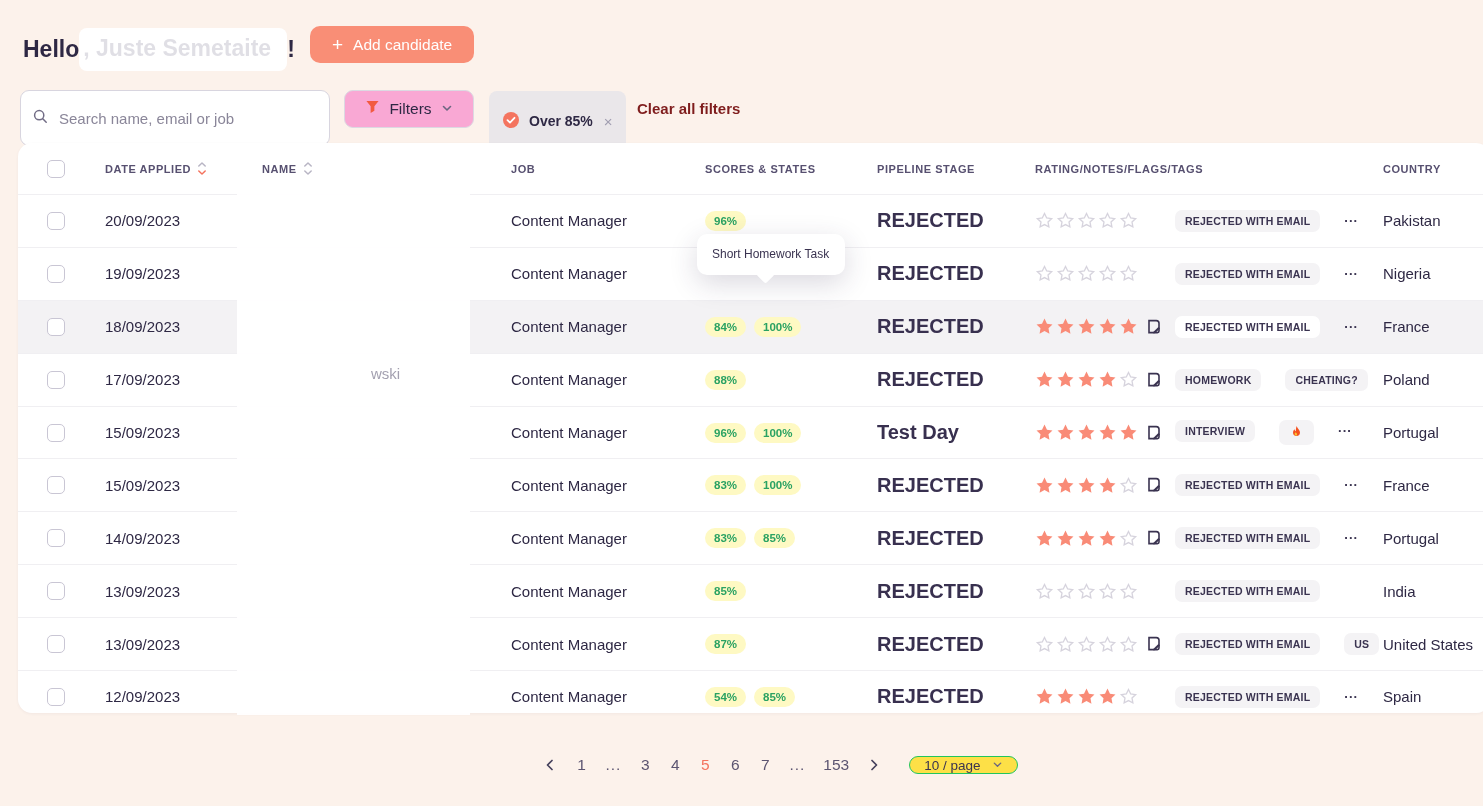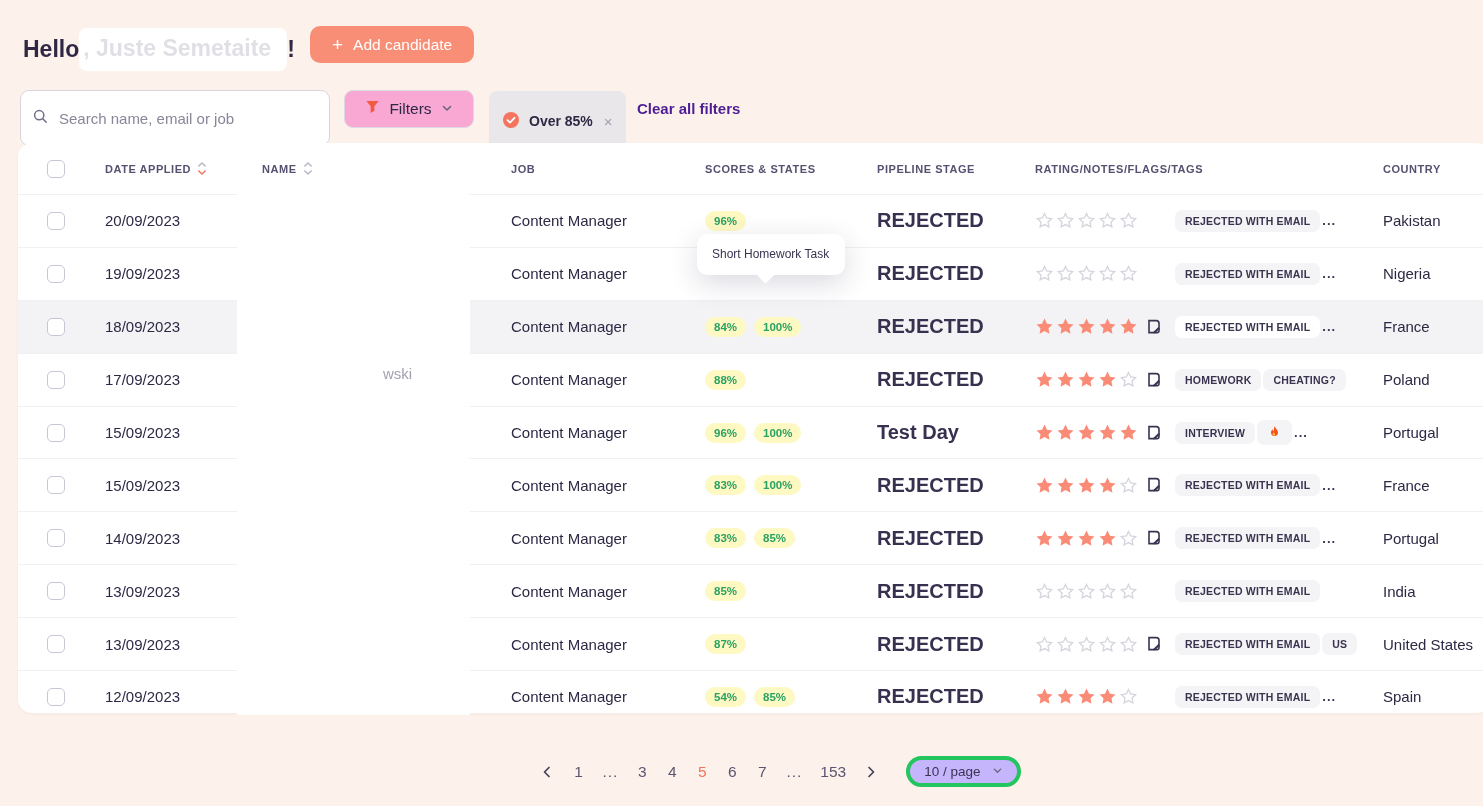--- a/index.html
+++ b/index.html
@@ -20,58 +20,58 @@
   .search-box{position:absolute;left:20px;top:90px;width:310px;height:56px;box-sizing:border-box;
     background:#fff;border:1px solid #d8d5df;border-radius:9px;display:flex;align-items:center;gap:8px;padding:0 11px}
   .search-box input{border:none;outline:none;flex:1;font-size:15px;color:#2e2844;font-family:inherit;background:transparent}
   .search-box input::placeholder{color:#8a8699}
   .filters-btn{position:absolute;left:344px;top:90px;width:130px;height:38px;box-sizing:border-box;
     background:#f9a8d4;border:1px solid #dcd9e2;border-radius:9px;display:flex;align-items:center;justify-content:center;gap:9px;
     font-size:15.5px;font-weight:500;color:#2e2844;font-family:inherit;cursor:pointer}
   .chip{position:absolute;left:489px;top:91px;height:36px;background:#eae7ea;border-radius:8px;
     display:flex;align-items:center;gap:9px;padding:12px 13px;font-size:14px;font-weight:600;color:#2e2844}
   .chip-x{color:#a09db0;font-size:15px;font-weight:400;margin-left:2px;cursor:pointer}
-  .clear-filters{position:absolute;left:637px;top:100px;font-size:15px;font-weight:700;color:#4c1d95;cursor:pointer}
+  .clear-filters{position:absolute;left:637px;top:100px;font-size:15px;font-weight:700;color:#7f1d1d;cursor:pointer}
   
   .card{position:absolute;left:18px;top:143px;width:1472px;height:570px;background:#fff;border-radius:14px;
     overflow:hidden;box-shadow:0 1px 3px rgba(80,70,110,.06);z-index:1}
   .thead,.trow{display:grid;grid-template-columns:87px 157px 249px 194px 172px 158px 348px minmax(0,1fr);align-items:center}
   .thead{height:51px}
   .trow{height:51.9px;border-top:1px solid #f0eff2}
   .trow.hl{background:#f3f2f4}
   .cell{display:flex;align-items:center;min-width:0}
   .cell.first{padding-left:29px}
   .hlab-wrap{display:flex;align-items:center;gap:6px;cursor:pointer}
   .hlabel{font-size:11px;font-weight:700;letter-spacing:.05em;color:#575070;white-space:nowrap}
   .checkbox{width:18px;height:18px;box-sizing:border-box;border:1.5px solid #c9c6d4;border-radius:5px;background:#fff;cursor:pointer;flex:none}
   .c-date{font-size:15px;font-weight:500;color:#2e2844}
   .c-job,.c-country{font-size:15px;color:#2e2844;white-space:nowrap}
   .c-stage{font-size:20px;font-weight:600;color:#38304f}
   .badge{background:#fef9c3;color:#2aa263;font-size:11.5px;font-weight:700;padding:4px 9px;border-radius:10px;margin-right:8px;white-space:nowrap}
   .rate-left{display:flex;align-items:center;gap:2px;width:140px;flex:none}
   .stars{display:flex;align-items:center;gap:2px}
   .stars span{display:flex;cursor:pointer}
   .note{display:flex;margin-left:5px;cursor:pointer}
-  .tags{display:flex;align-items:center;gap:2px;min-width:0}
+  .tags{display:flex;align-items:flex-start;gap:24px;min-width:0}
   .tag{background:#f4f3f5;border-radius:7px;padding:5px 10px;font-size:10.5px;font-weight:700;color:#3a3350;letter-spacing:.02em;white-space:nowrap;display:flex;align-items:center}
   .trow.hl .tag{background:#fff}
   .more{font-weight:700;color:#3a3350;letter-spacing:1px;font-size:13px}
   
   .name-mask{position:absolute;left:237px;top:194px;width:233px;height:521px;background:rgba(255,255,255,.94);z-index:3}
-  .name-fragment{position:absolute;left:383px;top:365px;font-size:15px;color:rgba(85,80,110,.55);z-index:4}
+  .name-fragment{position:absolute;left:371px;top:365px;font-size:15px;color:rgba(85,80,110,.55);z-index:4}
   .tooltip{position:absolute;left:697px;top:234px;width:118px;background:#fff;border-radius:10px;padding:12px 15px;
     font-size:12px;line-height:1.45;color:#3a3350;box-shadow:0 8px 28px rgba(50,40,80,.18);z-index:5}
   .tooltip:after{content:'';position:absolute;left:62px;bottom:-6px;width:13px;height:13px;background:#fff;transform:rotate(45deg);border-radius:2px}
   
   .pagination{position:absolute;top:756px;left:0;right:0;display:flex;justify-content:center;align-items:center;gap:18px;padding-left:78px}
   .pchev{display:flex;cursor:pointer}
   .pitem{font-size:15.5px;color:#5b5470;font-weight:500;min-width:12px;text-align:center;cursor:pointer}
   .pitem.active{color:#f4735e}
   .pitem.dots{cursor:default;letter-spacing:1px}
-  .psize{display:flex;align-items:center;gap:11px;border:4px solid #22c55e;border-radius:16px;background:#c4b5fd;height:31px;
+  .psize{display:flex;align-items:center;gap:11px;border:1px solid #22c55e;border-radius:16px;background:#fde047;height:18px;
     box-sizing:border-box;padding:0 14px;font-size:13.5px;color:#3a3350;margin-left:10px;cursor:pointer}
 </style>
 </head>
 <body>
 
 <div class="greeting">
   <span>Hello</span>
     <span class="masked-name">, Juste Semetaite</span>
     <span>!</span>
 </div>

